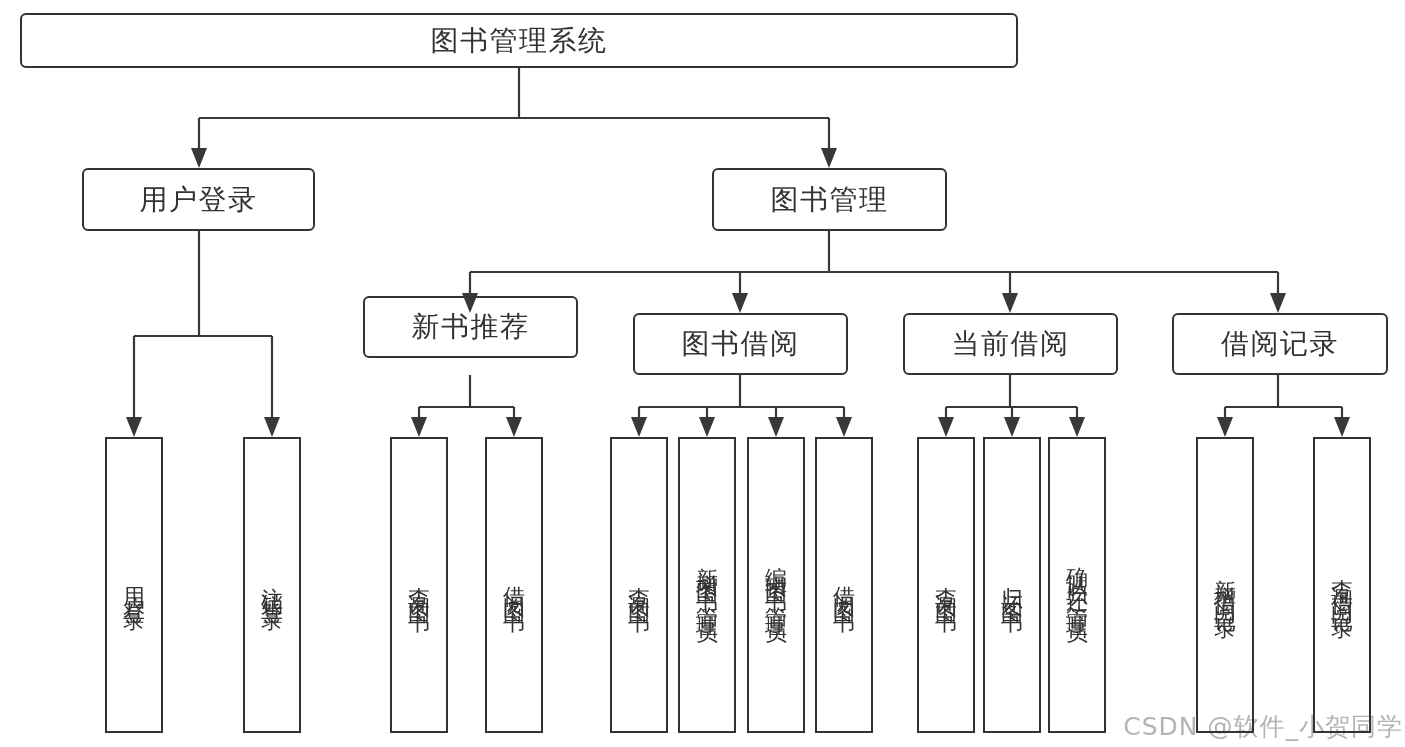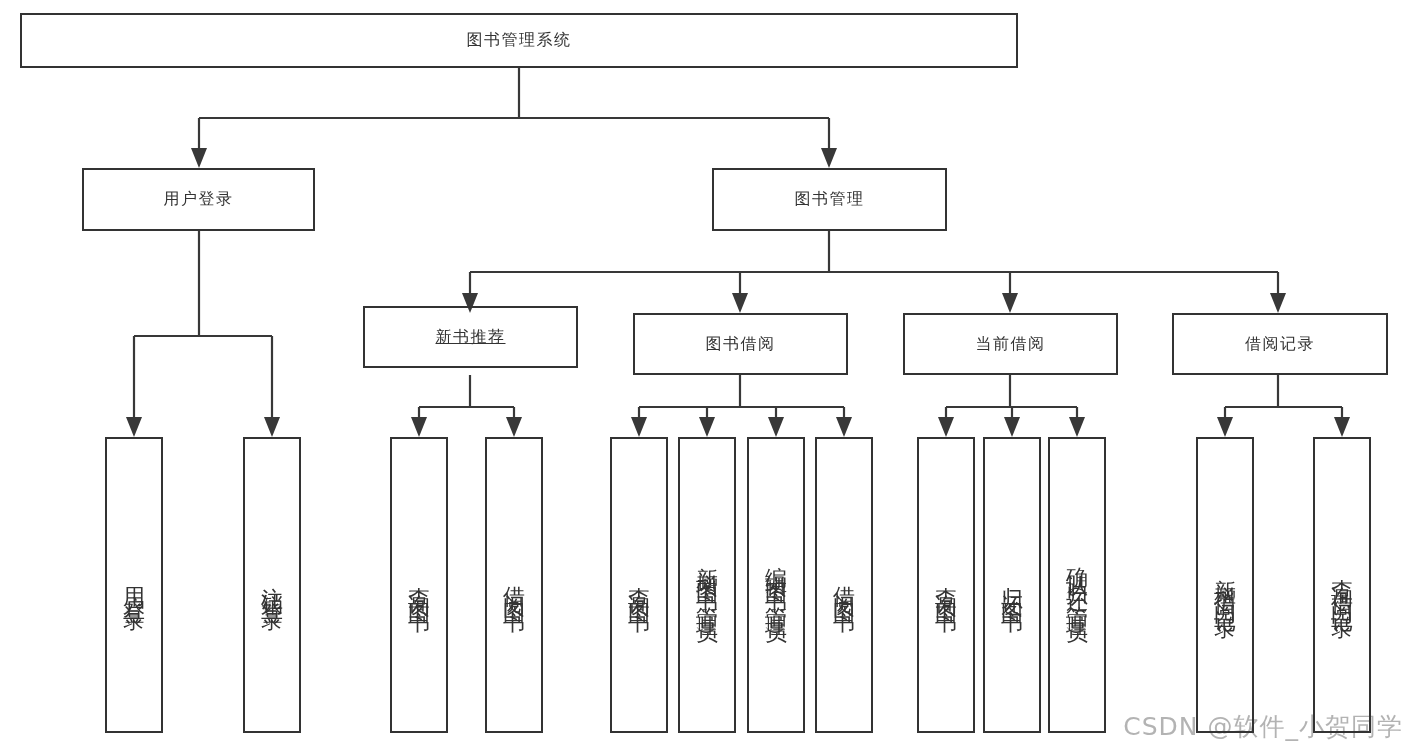--- a/index.html
+++ b/index.html
@@ -19,23 +19,24 @@
     position: absolute;
     border: 2.5px solid #333333;
     background: transparent;
     display: flex;
     align-items: center;
     justify-content: center;
     color: #333333;
     z-index: 2;
   }
   .hlabel {
-    font-size: 16px;
+    font-size: 28px;
     letter-spacing: 1.5px;
     white-space: nowrap;
+    border-radius: 6px;
   }
   .leaf {
     top: 437px;
     width: 58px;
     height: 296px;
   }
   .vtext {
     writing-mode: vertical-rl;
     text-orientation: mixed;
     font-size: 22px;
@@ -104,21 +105,21 @@
     <line class="line" x1="1077" y1="407" x2="1077" y2="432" marker-end="url(#arrow)"></line>
     <line class="line" x1="1225" y1="407" x2="1225" y2="432" marker-end="url(#arrow)"></line>
     <line class="line" x1="1342" y1="407" x2="1342" y2="432" marker-end="url(#arrow)"></line>
   </svg>
 
   <div class="node hlabel" style="left:20px; top:13px; width:998px; height:55px;">图书管理系统</div>
 
   <div class="node hlabel" style="left:82px; top:168px; width:233px; height:63px;">用户登录</div>
   <div class="node hlabel" style="left:712px; top:168px; width:235px; height:63px;">图书管理</div>
 
-  <div class="node hlabel" style="left:363px; top:306px; width:215px; height:62px;text-decoration:underline;">新书推荐</div>
+  <div class="node hlabel" style="left:363px; top:296px; width:215px; height:62px;">新书推荐</div>
   <div class="node hlabel" style="left:633px; top:313px; width:215px; height:62px;">图书借阅</div>
   <div class="node hlabel" style="left:903px; top:313px; width:215px; height:62px;text-align:right;">当前借阅</div>
   <div class="node hlabel" style="left:1172px; top:313px; width:216px; height:62px;">借阅记录</div>
 
   <div class="node leaf" style="left:105px;">
     <span class="vtext">用户登录</span>
   </div>
   <div class="node leaf" style="left:243px;">
     <span class="vtext">注销登录</span>
   </div>

